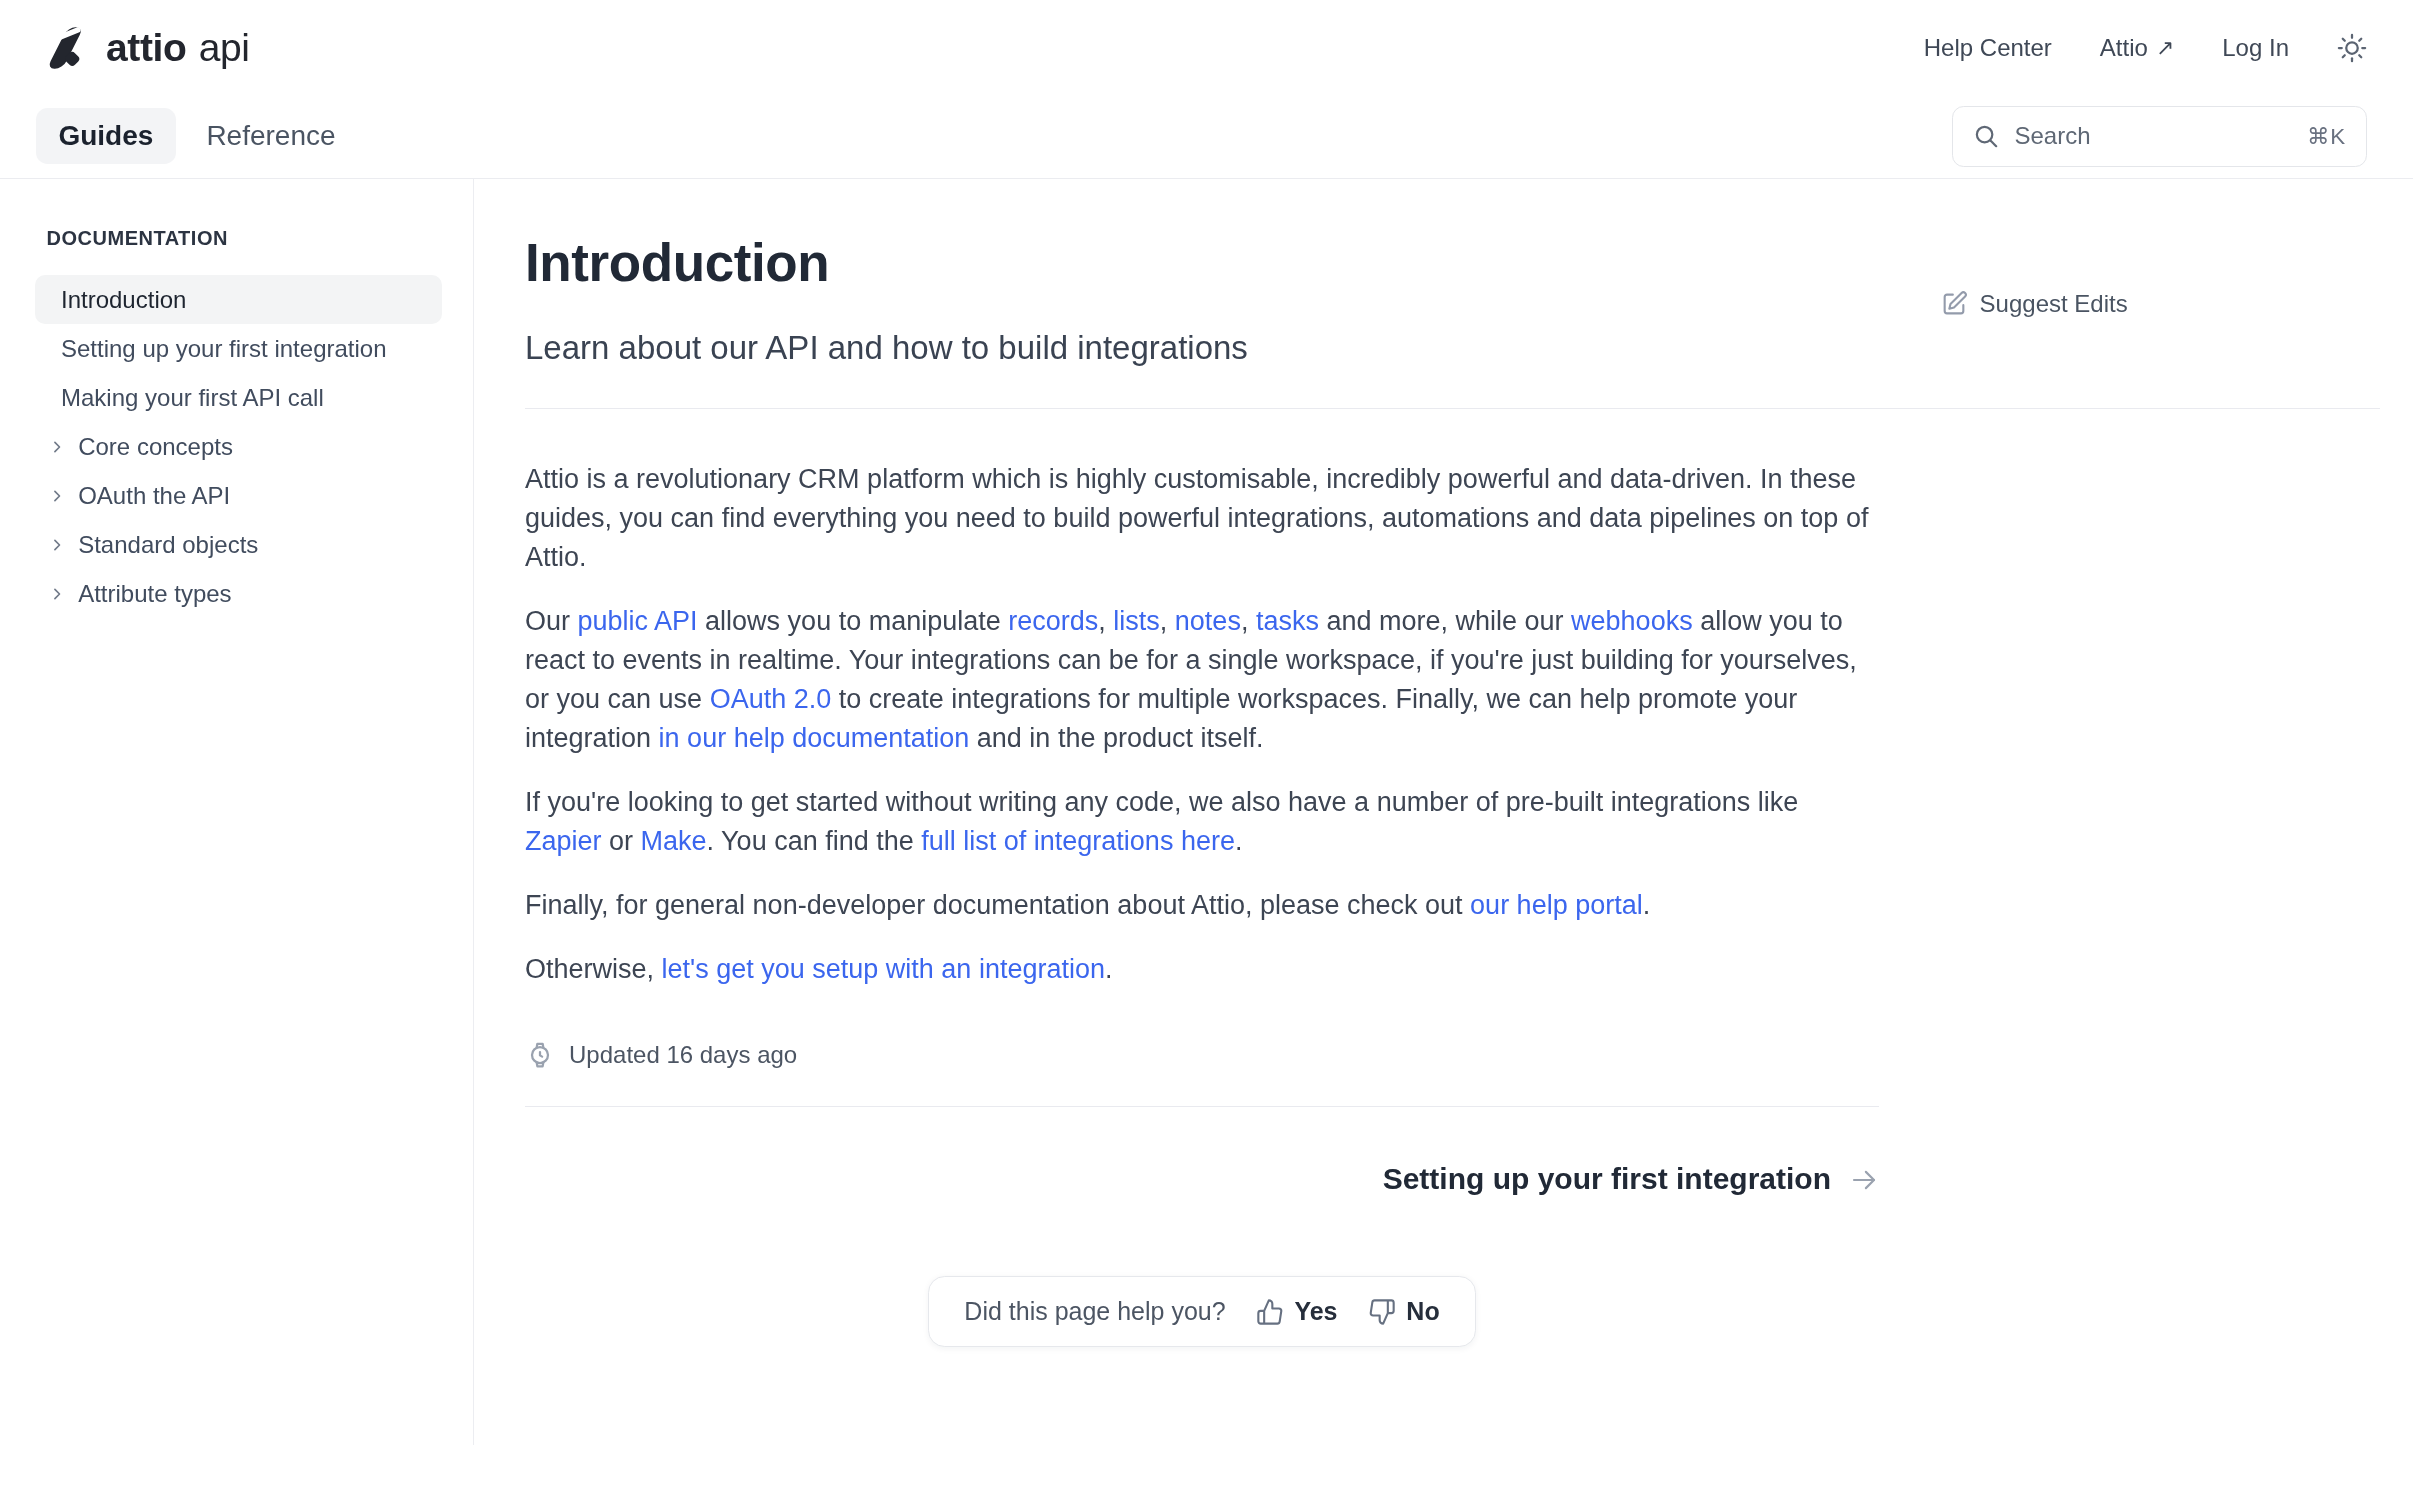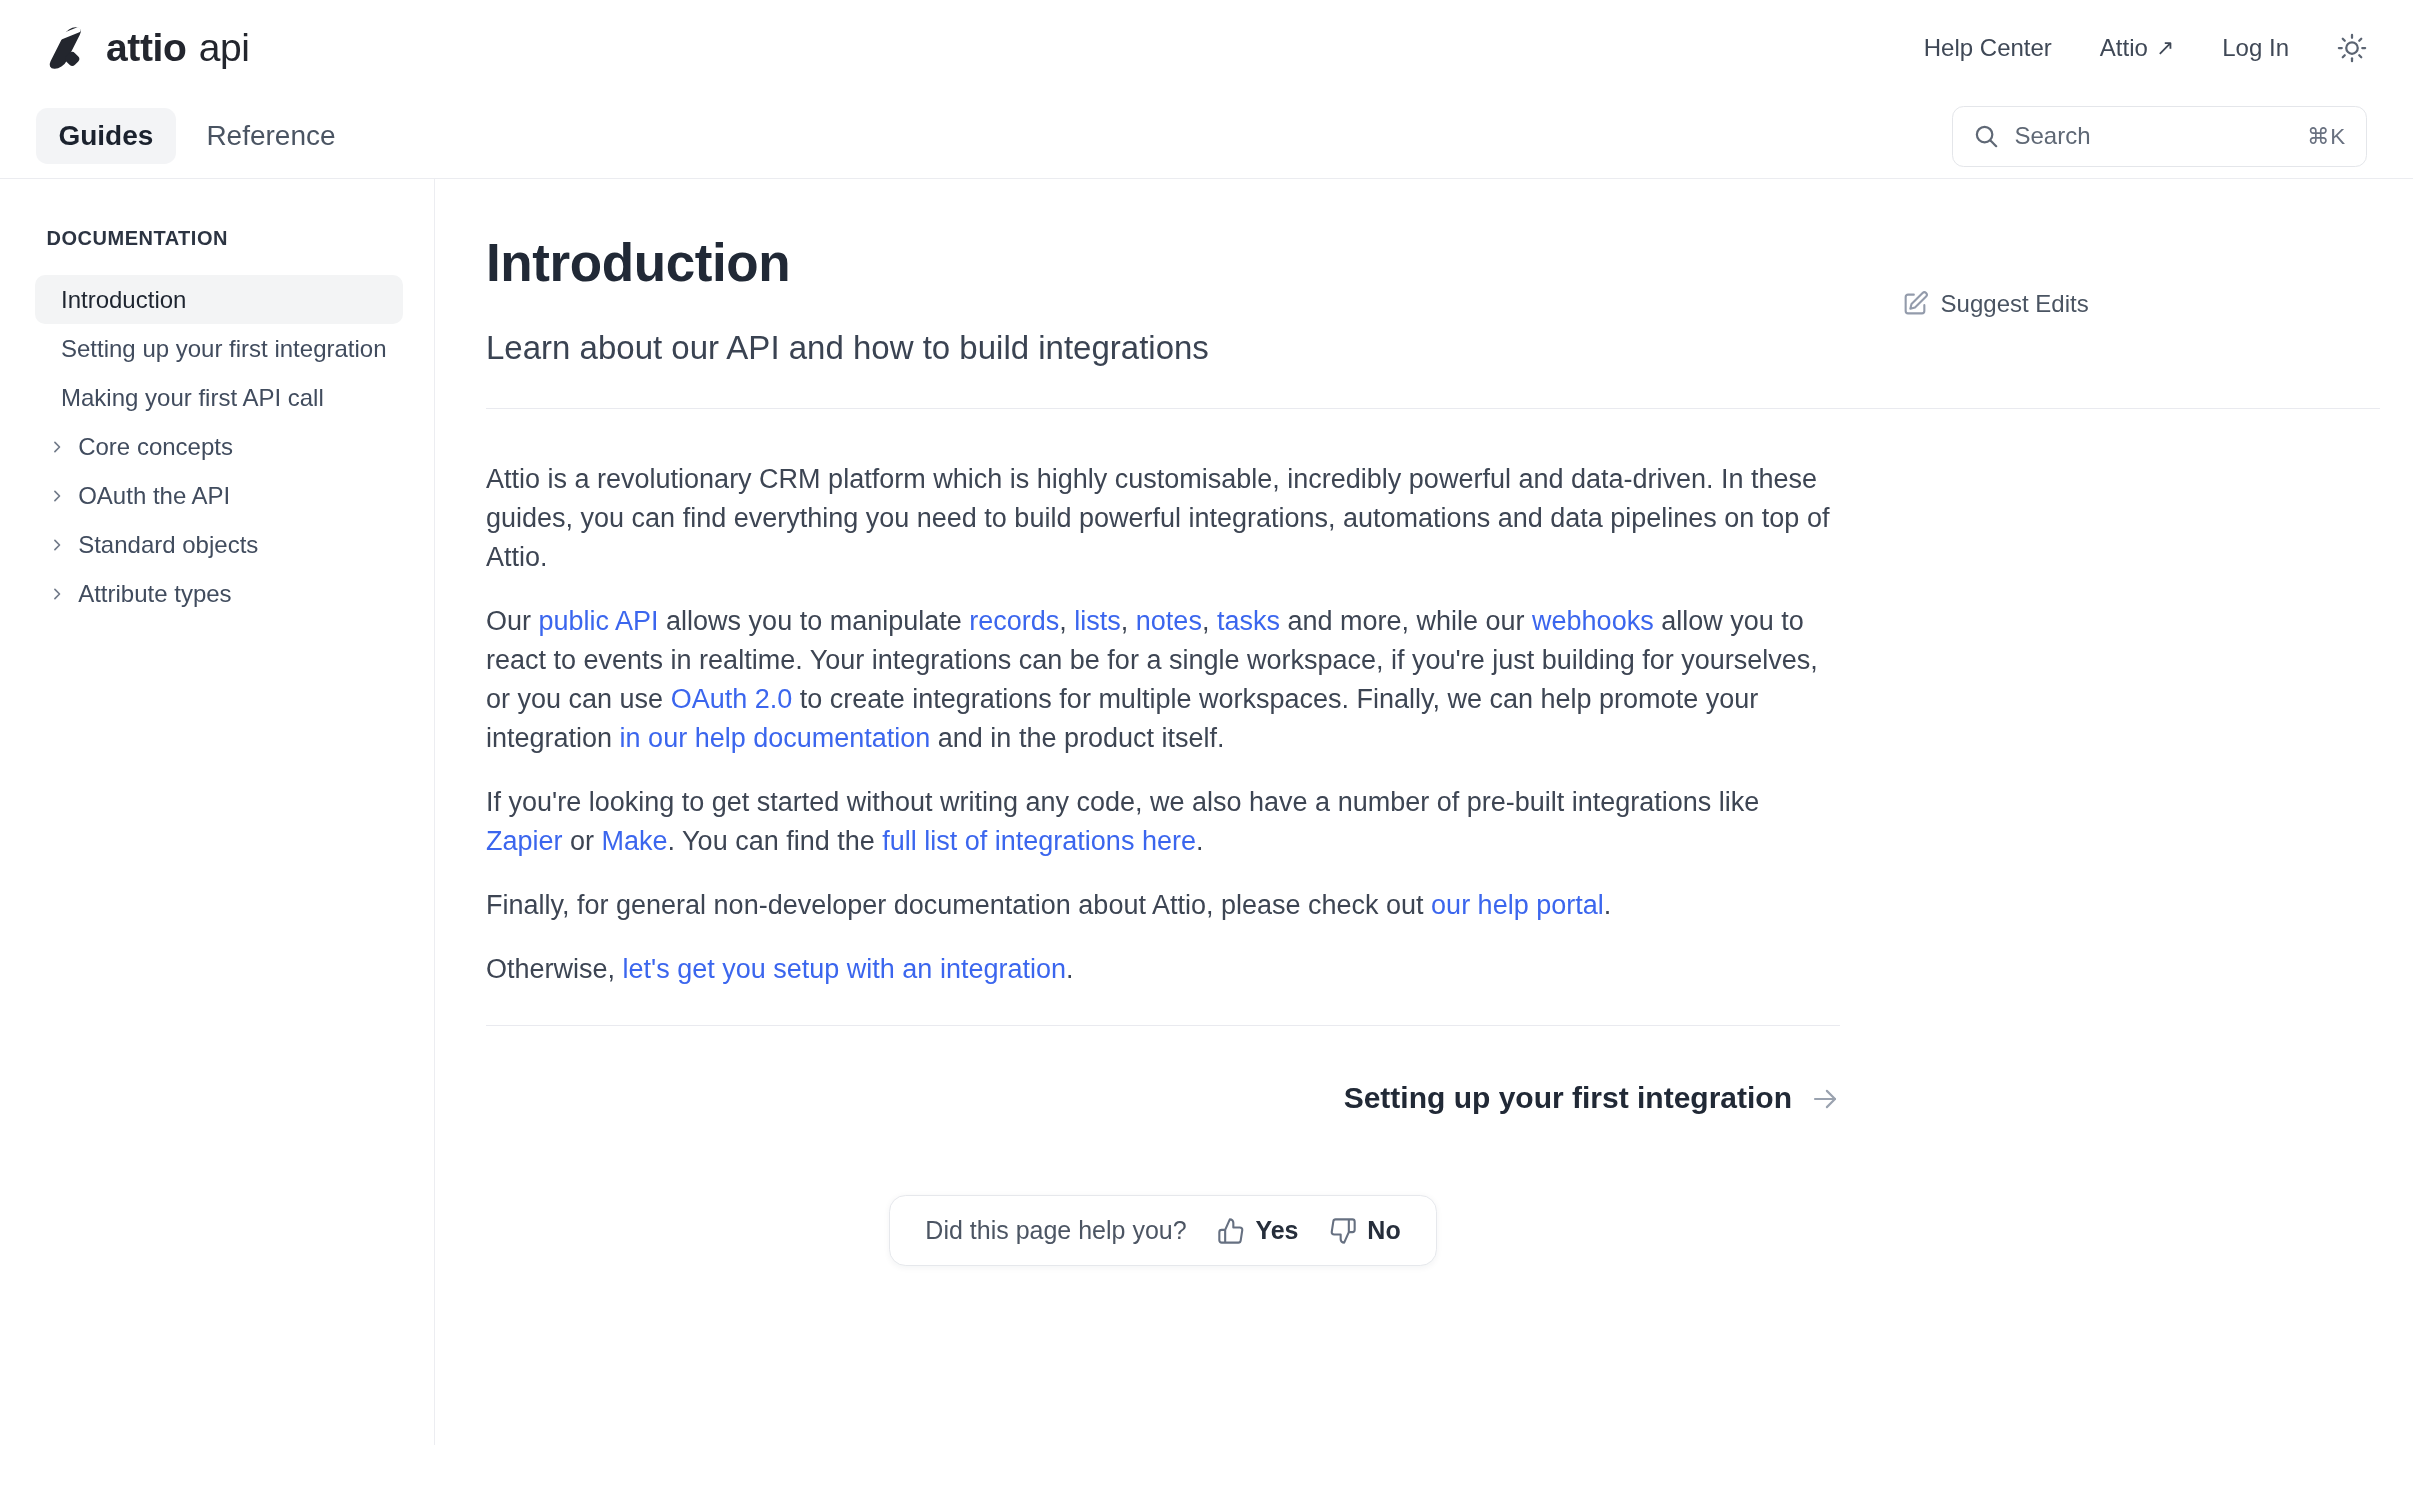--- a/index.html
+++ b/index.html
@@ -30,21 +30,21 @@
   .tabs { display:flex; align-items:center; gap:8.3px; }
   .tab { font-size:28px; padding:12.4px 22.4px; border-radius:11.6px; color:#4a5462; font-weight:500; cursor:pointer; }
   .tab.active { background:#f3f4f6; color:#1b222e; font-weight:600; }
   .search-box { width:415px; height:61px; border:1.7px solid #e4e6ea; border-radius:11.6px; display:flex; align-items:center; padding:0 20px; gap:15px; color:#5f6875; cursor:text; background:#fff; }
   .search-box .placeholder { font-size:24px; color:#5f6875; flex:1; }
   .search-box .shortcut { font-size:22.4px; color:#697180; letter-spacing:0.8px; }
 
   
   .body-wrap { display:flex; min-height:1266px; align-items:stretch; }
 
-  .sidebar { width:435px; flex:none; border-right:1.7px solid #ecedf1; padding:48px 31.5px 0 35px; }
+  .sidebar { width:474px; flex:none; border-right:1.7px solid #ecedf1; padding:48px 31.5px 0 35px; }
   .side-section-label { font-size:20px; font-weight:700; letter-spacing:0.5px; color:#2c3442; margin-left:11.6px; }
   .side-list { margin-top:25px; display:flex; flex-direction:column; }
   .side-item { height:49px; display:flex; align-items:center; border-radius:10px; font-size:24px; color:#414c5e; padding-left:26px; cursor:pointer; }
   .side-item.active { background:#f3f4f5; color:#1e2530; }
   .side-item.expandable { padding-left:12.4px; gap:10.8px; }
   .chev { color:#717a89; display:flex; align-items:center; }
 
   .main { flex:1; padding:53px 33px 0 51px; display:grid; grid-template-columns:1354px 1fr; column-gap:61px; align-content:start; }
   .title-block { grid-column:1; }
   h1.page-title { font-size:53px; font-weight:700; color:#212936; letter-spacing:-0.4px; }
@@ -208,20 +208,31 @@
 
       <hr class="hr-full">
 
       <div class="article">
         <p>Attio is a revolutionary CRM platform which is highly customisable, incredibly powerful and data-driven. In these guides, you can find everything you need to build powerful integrations, automations and data pipelines on top of Attio.</p>
         <p>Our <a class="link">public API</a> allows you to manipulate <a class="link">records</a>, <a class="link">lists</a>, <a class="link">notes</a>, <a class="link">tasks</a> and more, while our <a class="link">webhooks</a> allow you to react to events in realtime. Your integrations can be for a single workspace, if you're just building for yourselves, or you can use <a class="link">OAuth 2.0</a> to create integrations for multiple workspaces. Finally, we can help promote your integration <a class="link">in our help documentation</a> and in the product itself.</p>
         <p>If you're looking to get started without writing any code, we also have a number of pre-built integrations like <a class="link">Zapier</a> or <a class="link">Make</a>. You can find the <a class="link">full list of integrations here</a>.</p>
         <p>Finally, for general non-developer documentation about Attio, please check out <a class="link">our help portal</a>.</p>
         <p>Otherwise, <a class="link">let's get you setup with an integration</a>.</p>
 
+        <div class="updated-row">
+          <span class="ic">
+            <svg width="30" height="30" viewBox="0 0 24 24" fill="none" stroke="currentColor" stroke-width="1.8" stroke-linecap="round" stroke-linejoin="round">
+              <circle cx="12" cy="12" r="6.4"></circle>
+              <path d="M12 9.6v2.7l1.7 1"></path>
+              <path d="M9.3 6.2 9.9 3h4.2l.6 3.2"></path>
+              <path d="M9.3 17.8 9.9 21h4.2l.6-3.2"></path>
+            </svg>
+          </span>
+          <span>Updated 16 days ago</span>
+        </div>
 
         <hr class="hr-article">
 
         <div class="next-row">
           <a class="next-link">
             <span>Setting up your first integration</span>
             <span class="ic">
               <svg width="30" height="30" viewBox="0 0 24 24" fill="none" stroke="currentColor" stroke-width="1.7" stroke-linecap="round" stroke-linejoin="round">
                 <line x1="4" y1="12" x2="20" y2="12"></line>
                   <polyline points="13.5 5.5 20 12 13.5 18.5"></polyline>

